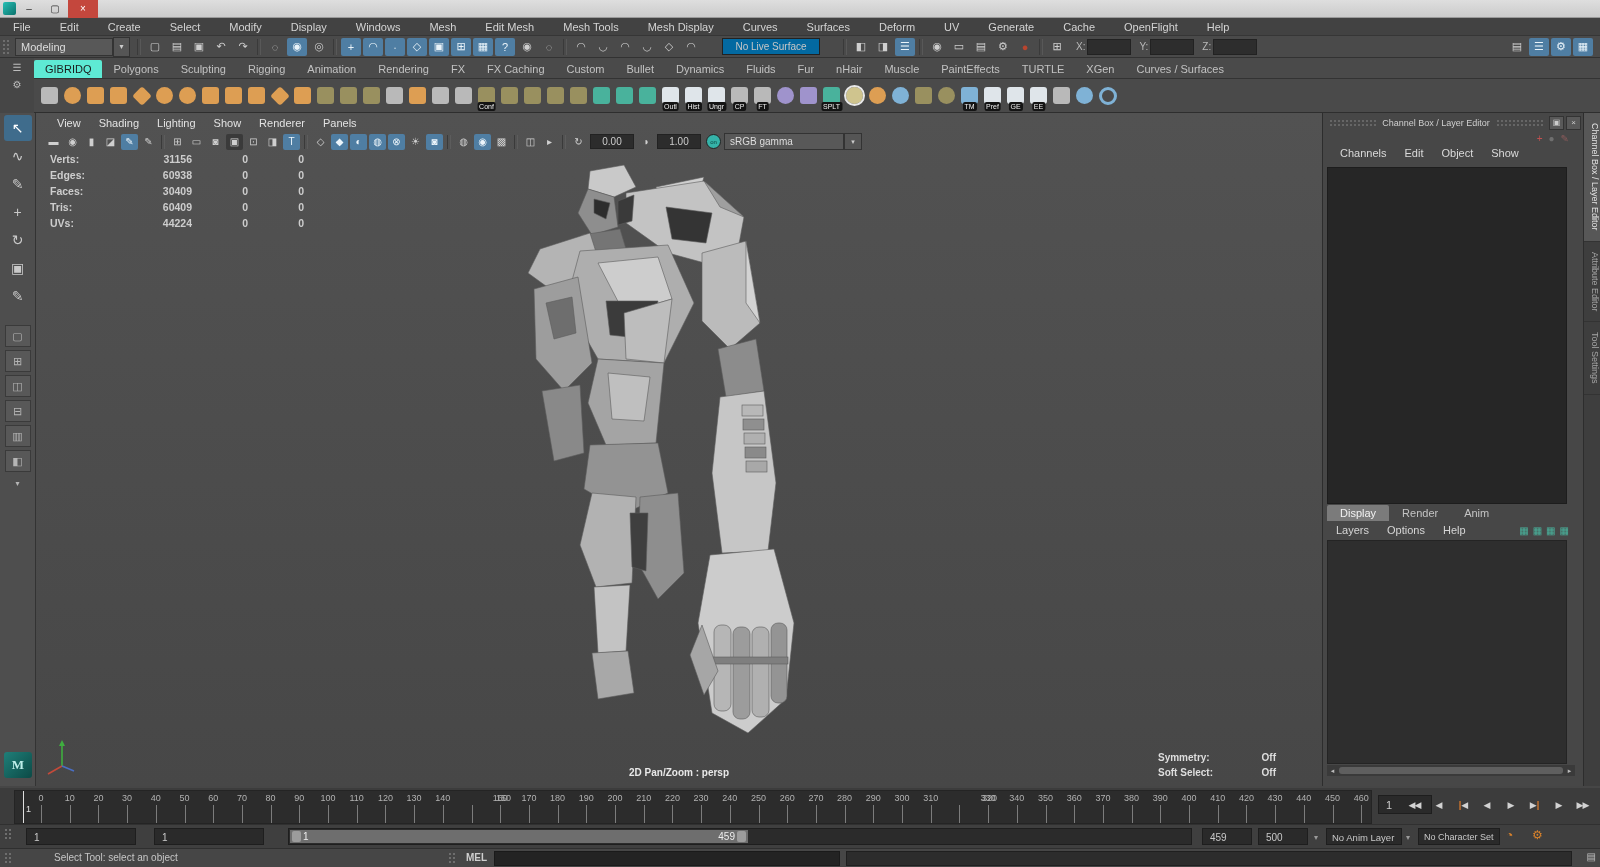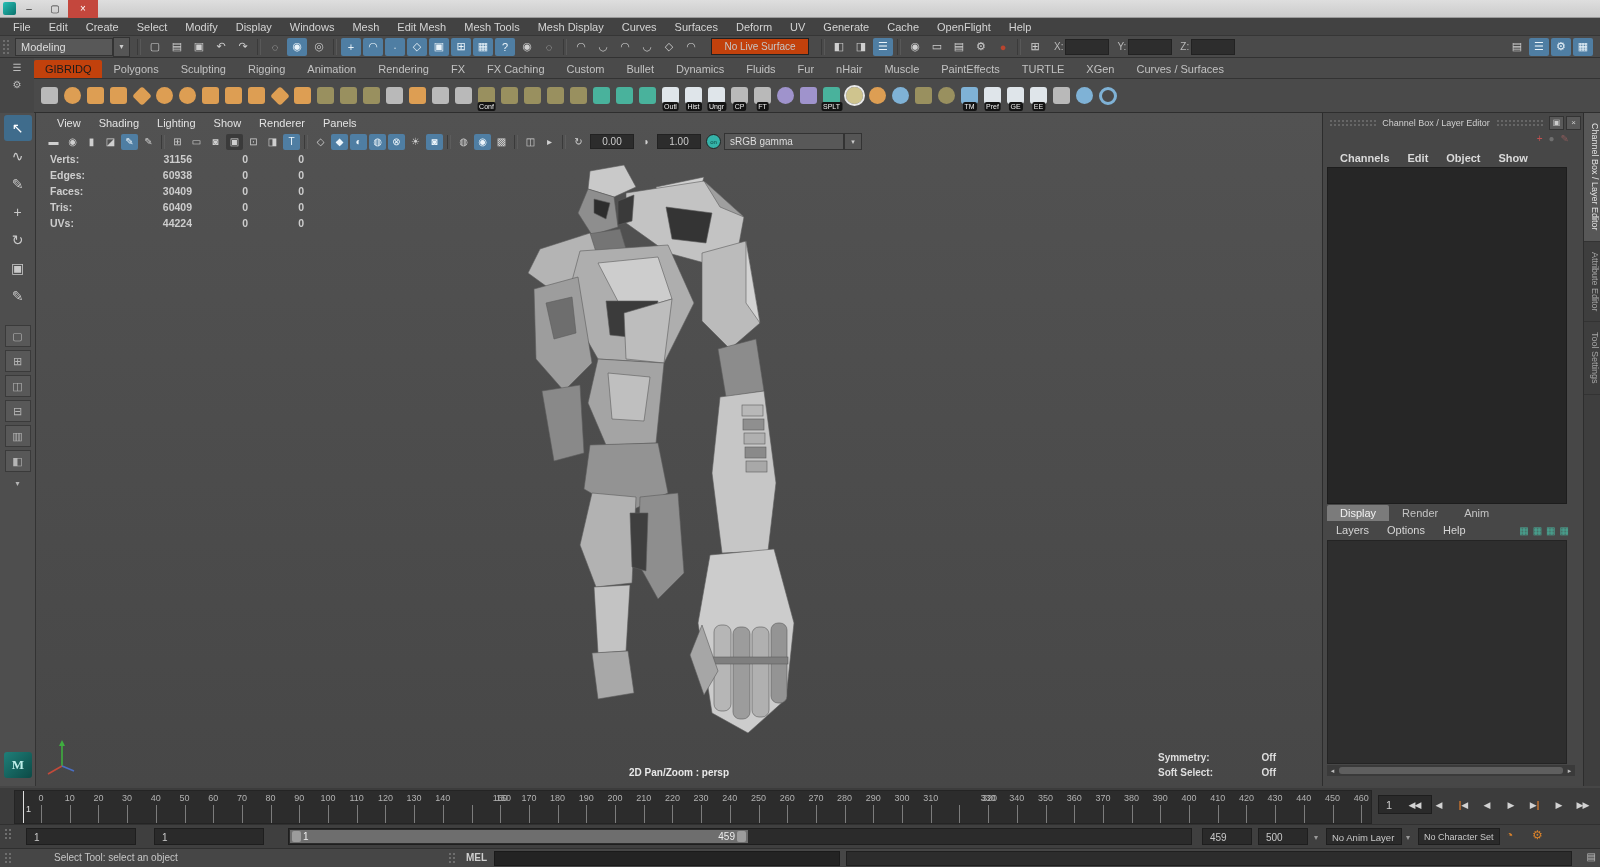--- a/index.html
+++ b/index.html
@@ -6,40 +6,40 @@
   #root{position:relative;width:1600px;height:867px;font-family:"Liberation Sans",sans-serif;background:#464646;}
   .abs{position:absolute;}
   
   #titlebar{left:0;top:0;width:1600px;height:18px;background:linear-gradient(#dedede,#cbcbcb);display:flex;align-items:center;font-size:11px;color:#121212;border-bottom:1px solid #9a9a9a;box-sizing:border-box;}
   .maya-badge{width:13px;height:13px;margin-left:3px;border-radius:2px;background:linear-gradient(135deg,#28c0b6,#0b726c);}
   #title-text{flex:1;text-align:center;white-space:nowrap;overflow:hidden;}
   .winbtns{display:flex;height:18px;}
   .wb{width:26px;text-align:center;line-height:17px;font-size:10px;color:#333;}
   .wb.close{background:#c4473d;color:#fff;width:30px;}
   
-  #menubar{left:0;top:18px;width:1600px;height:18px;background:#424242;display:flex;align-items:center;padding-left:4px;box-sizing:border-box;border-bottom:1px solid #363636;}
+  #menubar{left:0;top:18px;width:1600px;height:18px;background:#424242;display:flex;align-items:center;padding-left:4px;box-sizing:border-box;border-bottom:1px solid #363636;gap:11px;}
   .menu-item{padding:0 9px;font-size:11px;color:#d4d4d4;white-space:nowrap;}
   
   #statusline{left:0;top:36px;width:1600px;height:22px;background:#4a4a4a;display:flex;align-items:center;border-bottom:1px solid #323232;box-sizing:border-box;}
   .grip{width:9px;height:16px;margin:0 2px;background-image:radial-gradient(#6e6e6e 1px,transparent 1.2px);background-size:4px 4px;}
   .menuset{width:86px;height:16px;background:#585858;border:1px solid #333;color:#ddd;font-size:11px;display:flex;align-items:center;padding:0 5px;margin-left:2px;}
   .menuset-arrow{width:15px;height:18px;background:#555;border:1px solid #333;display:flex;align-items:center;justify-content:center;font-size:8px;color:#ccc;margin-right:4px;}
   .sl-sep{width:2px;height:16px;margin:0 3px;border-left:1px solid #3a3a3a;border-right:1px solid #585858;}
   .sl-icon{width:20px;height:18px;margin:0 1px;display:flex;align-items:center;justify-content:center;font-size:11px;color:#cfcfcf;border-radius:2px;}
   .sl-icon.active{background:#4f7ea3;color:#eaf4fa;}
-  .sl-field{width:96px;height:15px;background:#c2410c;border:1px solid #222;color:#c6c6c6;font-size:10px;display:flex;align-items:center;justify-content:center;margin:0 9px;}
+  .sl-field{width:96px;height:15px;background:#0369a1;border:1px solid #222;color:#c6c6c6;font-size:10px;display:flex;align-items:center;justify-content:center;margin:0 20px;}
   .coord-label{font-size:10px;color:#b9b9b9;margin:0 2px 0 8px;}
   .coord-field{width:42px;height:14px;background:#2d2d2d;border:1px solid #222;}
   #sl-right{margin-left:auto;display:flex;margin-right:6px;}
   
   #shelf-left{left:0;top:58px;width:34px;height:54px;display:flex;flex-direction:column;align-items:center;gap:6px;padding-top:4px;box-sizing:border-box;}
   .shelf-mini{font-size:10px;color:#bdbdbd;}
   #shelftabs{left:34px;top:58px;width:1566px;height:21px;background:#4a4a4a;display:flex;align-items:flex-end;border-bottom:1px solid #333;box-sizing:border-box;}
   .shelf-tab{padding:3px 11px;font-size:11px;color:#c2c2c2;white-space:nowrap;}
-  .shelf-tab.active{background:#c2410c;color:#1b1b1b;border-radius:2px 2px 0 0;}
+  .shelf-tab.active{background:#5eead4;color:#1b1b1b;border-radius:2px 2px 0 0;}
   #shelficons{left:34px;top:79px;width:1566px;height:34px;background:#4a4a4a;display:flex;align-items:center;padding-left:4px;box-sizing:border-box;border-bottom:1px solid #2e2e2e;}
   .shelf-icon{width:23px;height:32px;position:relative;display:flex;align-items:center;justify-content:center;flex:0 0 auto;}
   .shelf-icon .shape{width:17px;height:17px;border-radius:3px;}
   .shelf-icon .shape.round{border-radius:50%;}
   .shelf-icon .shape.diamond{transform:rotate(45deg);width:14px;height:14px;}
   .shelf-icon .shape.ring{background:transparent !important;border:3px solid #7fb2d6;border-radius:50%;width:12px;height:12px;}
   .shelf-icon.selected .shape{outline:2px solid #e8e8e8;}
   .shelf-icon .badge{position:absolute;bottom:1px;left:50%;transform:translateX(-50%);background:#141414;color:#efefef;font-size:7px;line-height:9px;padding:0 2px;border-radius:2px;white-space:nowrap;}
   
   #workspace{left:0;top:113px;width:1600px;height:673px;}
@@ -71,21 +71,21 @@
   #symsoft .row{display:flex;justify-content:space-between;height:15px;}
   #axisgizmo{position:absolute;left:8px;bottom:8px;}
   
   #rightpanel{position:absolute;left:1322px;top:0;width:261px;height:673px;background:#474747;border-left:1px solid #2d2d2d;box-sizing:border-box;}
   #cb-header{display:flex;align-items:center;height:15px;margin-top:2px;}
   .dotgrip{flex:1;height:8px;margin:0 6px;background-image:radial-gradient(#666 0.8px,transparent 1px);background-size:4px 4px;}
   #cb-title{font-size:9px;color:#cfcfcf;white-space:nowrap;}
   .cb-winbtn{width:13px;height:12px;background:#595959;border:1px solid #333;color:#ccc;font-size:8px;display:flex;align-items:center;justify-content:center;margin-right:2px;}
   #cb-manips{display:flex;justify-content:flex-end;gap:6px;height:17px;align-items:center;padding-right:14px;}
   .cb-manip{font-size:10px;}
-  #cb-menus{display:flex;height:17px;align-items:flex-end;padding-left:8px;font-weight:bold;}
+  #cb-menus{display:flex;height:17px;align-items:flex-start;padding-left:8px;}
   .cb-menu{padding:0 9px;font-size:11px;color:#dadada;}
   #channel-empty{position:absolute;left:4px;top:54px;width:238px;height:335px;background:#262626;border:1px solid #1d1d1d;}
   #layer-tabs{position:absolute;left:4px;top:392px;display:flex;}
   .lay-tab{padding:2px 13px;font-size:11px;color:#c4c4c4;}
   .lay-tab.active{background:#7b7b7b;color:#f2f2f2;border-radius:2px 2px 0 0;}
   #layer-menus{position:absolute;left:4px;top:409px;width:250px;display:flex;align-items:center;height:16px;}
   .lay-menu{padding:0 9px;font-size:11px;color:#d6d6d6;}
   #layer-icons{margin-left:auto;display:flex;gap:4px;padding-right:8px;}
   .lay-icon{color:#49b29c;font-size:10px;}
   #layers-empty{position:absolute;left:4px;top:427px;width:238px;height:222px;background:#2e2e2e;border:1px solid #242424;}

